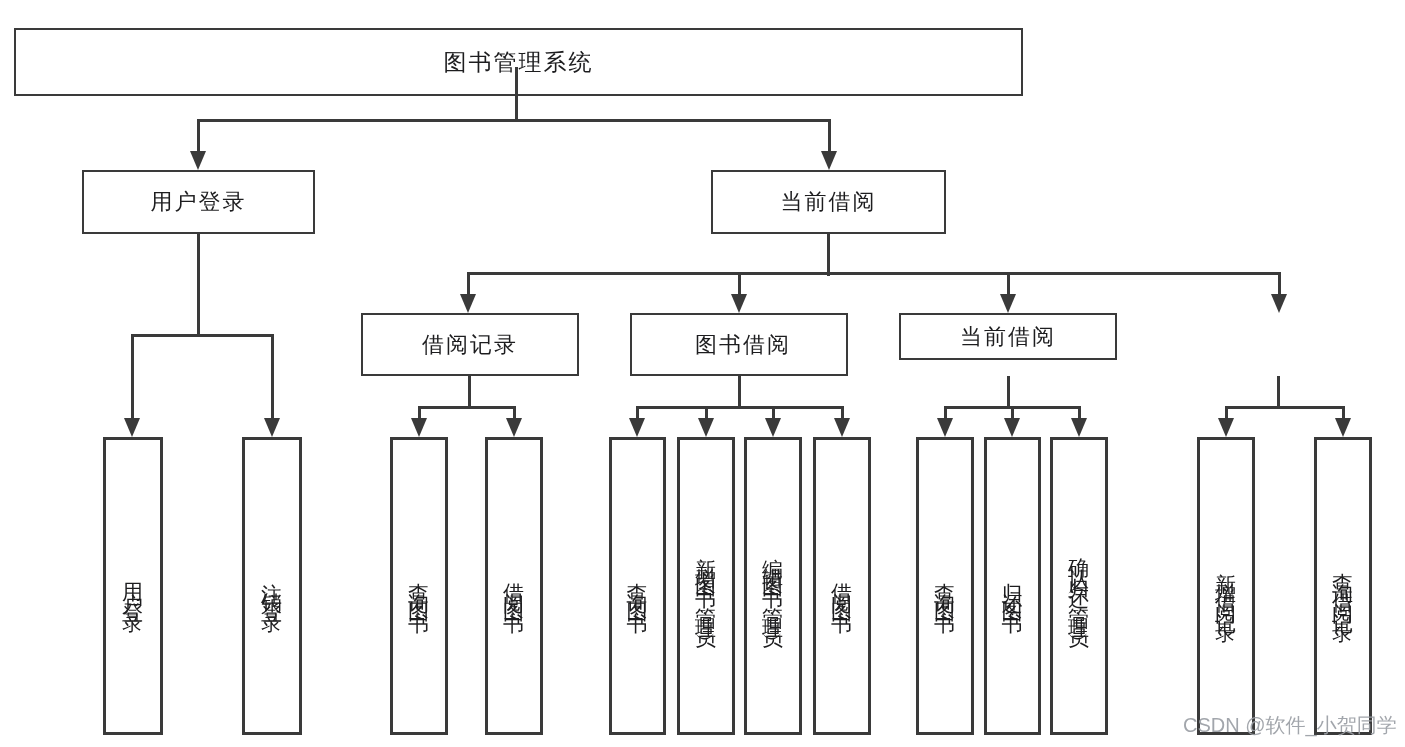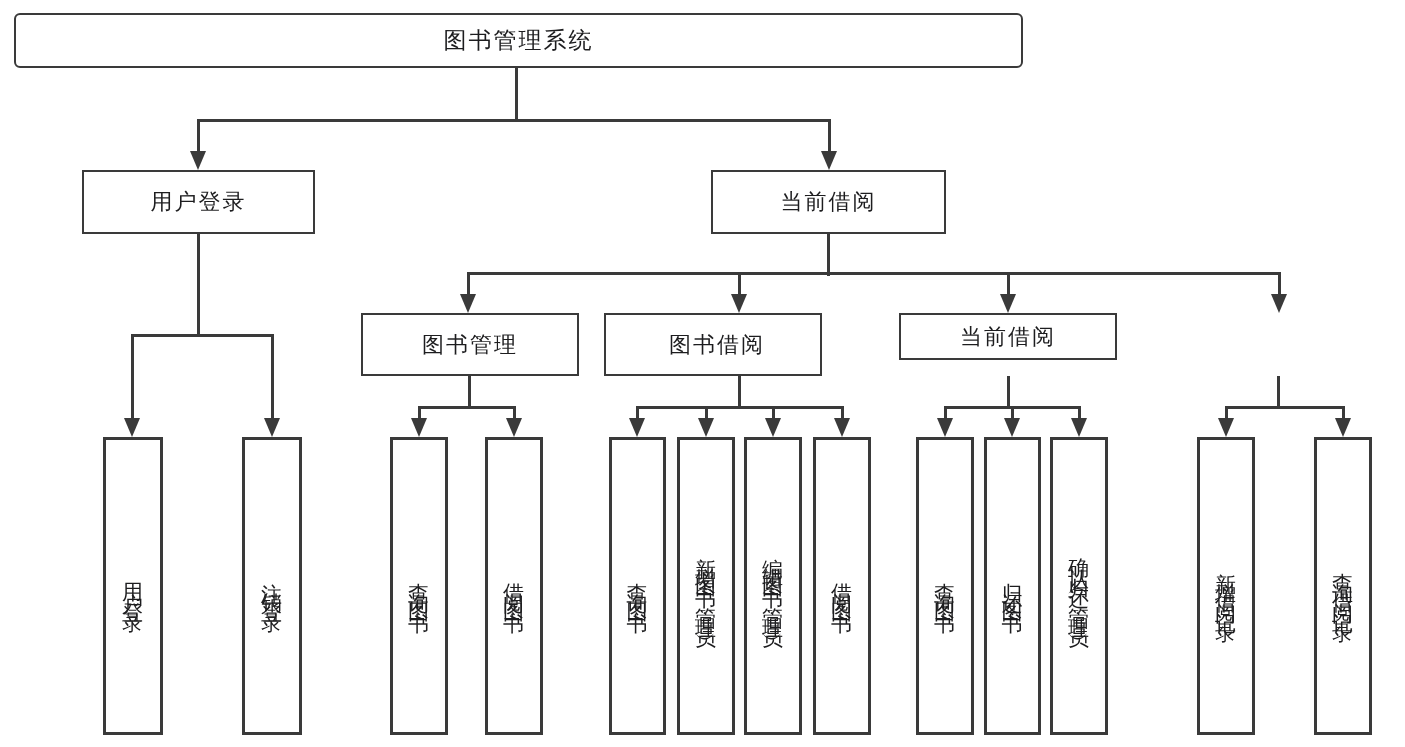--- a/index.html
+++ b/index.html
@@ -30,21 +30,21 @@
   .watermark {
     position:absolute; left:1183px; top:712px; width:218px;
     font-size:20px; color:var(--wm); opacity:.92; white-space:nowrap; z-index:5;
   }
 </style>
 </head>
 <body>
 
 <div id="canvas">
 
-  <div class="box hnode root" style="left:14px;top:13px;width:1009px;height:55px;border-radius:6px;">
+  <div class="box hnode root" style="left:14px;top:28px;width:1009px;height:68px;">
     <span>图书管理系统</span>
   </div>
 
   <div class="vline" style="left:515px;top:67px;height:55px;"></div>
   <div class="hline" style="left:197px;top:119px;width:634px;"></div>
   <div class="vline" style="left:197px;top:119px;height:36px;"></div>
   <div class="arrow" style="left:190px;top:151px;"></div>
   <div class="vline" style="left:828px;top:119px;height:36px;"></div>
   <div class="arrow" style="left:821px;top:151px;"></div>
 
@@ -67,23 +67,23 @@
   <div class="vline" style="left:467px;top:272px;height:25px;"></div>
   <div class="arrow" style="left:460px;top:294px;"></div>
   <div class="vline" style="left:738px;top:272px;height:25px;"></div>
   <div class="arrow" style="left:731px;top:294px;"></div>
   <div class="vline" style="left:1007px;top:272px;height:25px;"></div>
   <div class="arrow" style="left:1000px;top:294px;"></div>
   <div class="vline" style="left:1278px;top:272px;height:25px;"></div>
   <div class="arrow" style="left:1271px;top:294px;"></div>
 
   <div class="box hnode" style="left:361px;top:313px;width:218px;height:63px;">
-    <span>图书管理</span>
+    <span>借阅记录</span>
   </div>
-  <div class="box hnode" style="left:604px;top:313px;width:218px;height:63px;padding-left:8px;">
+  <div class="box hnode" style="left:630px;top:313px;width:218px;height:63px;padding-left:8px;">
     <span>图书借阅</span>
   </div>
   <div class="box hnode" style="left:899px;top:313px;width:218px;height:47px;">
     <span>当前借阅</span>
   </div>
 
   <div class="vline" style="left:468px;top:376px;height:33px;"></div>
   <div class="hline" style="left:418px;top:406px;width:98px;"></div>
   <div class="vline" style="left:418px;top:406px;height:15px;"></div>
   <div class="arrow" style="left:411px;top:418px;"></div>
@@ -154,14 +154,15 @@
     <span class="vtext">确认归还（管理员）</span>
   </div>
 
   <div class="box leaf" style="left:1197px;top:437px;width:58px;height:298px;">
     <span class="vtext">新增借阅记录</span>
   </div>
   <div class="box leaf" style="left:1314px;top:437px;width:58px;height:298px;">
     <span class="vtext">查询借阅记录</span>
   </div>
 
+  <div class="watermark">CSDN @软件_小贺同学</div>
 
 </div>
 
 </body></html>

